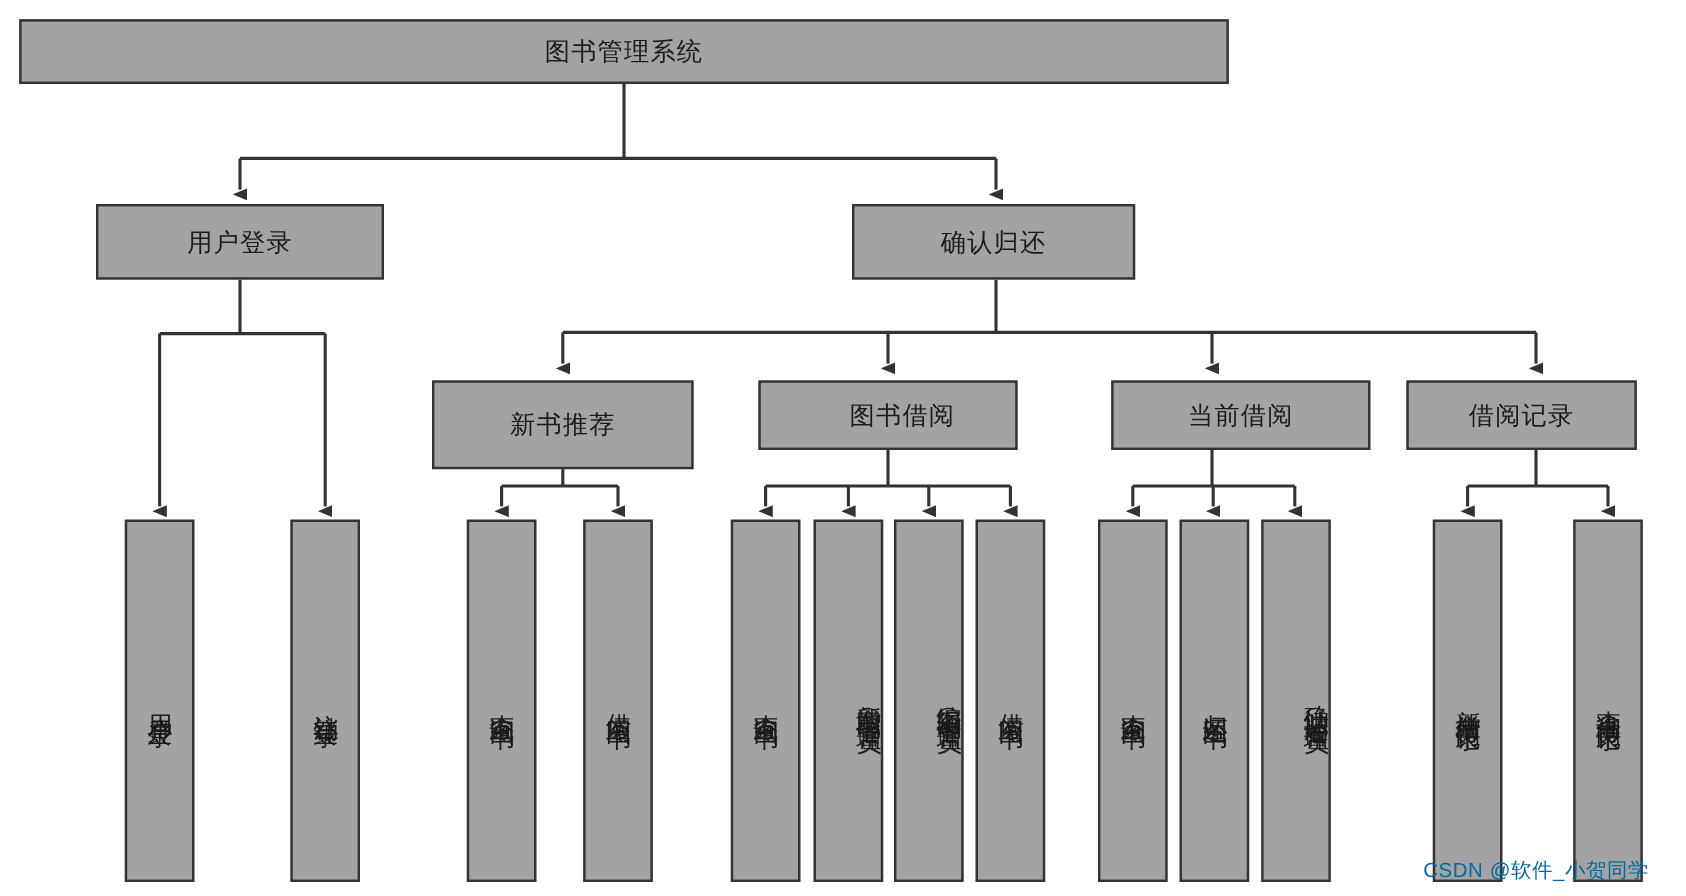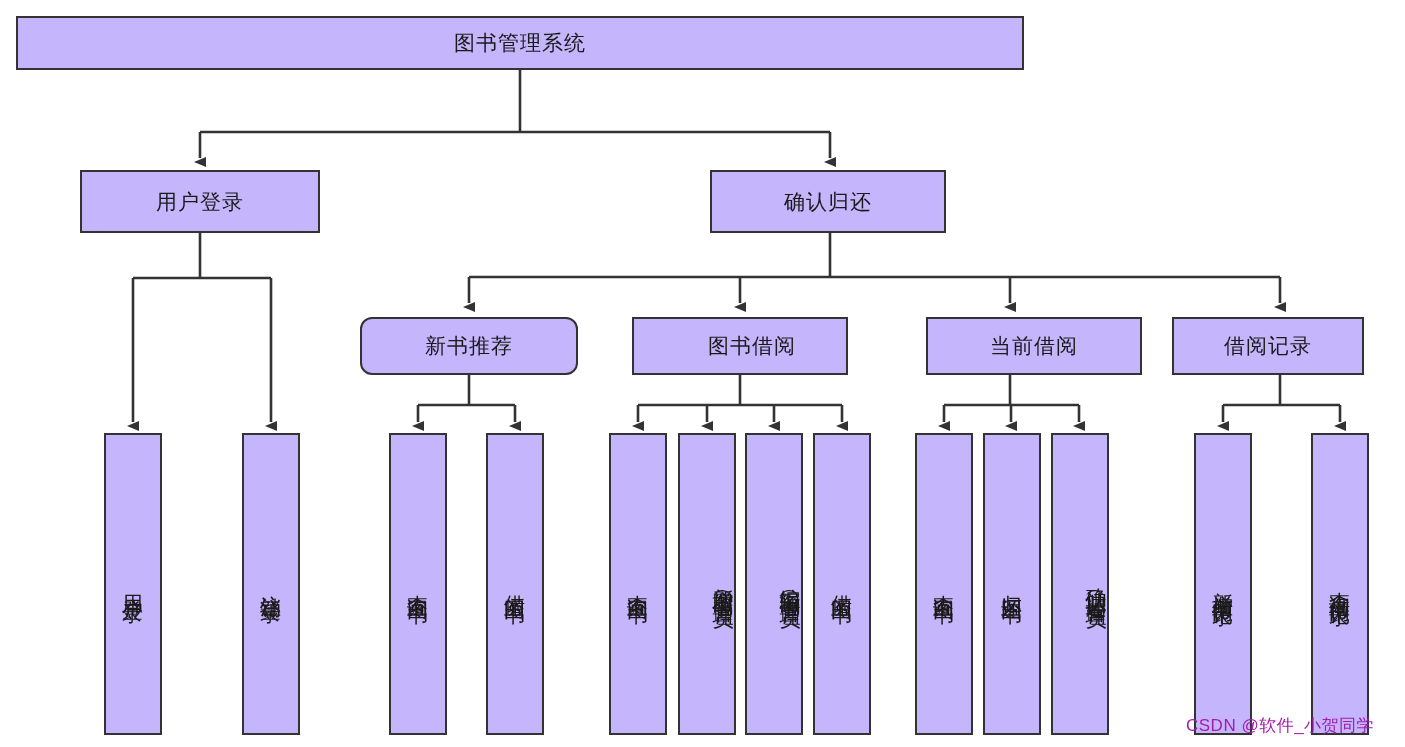--- a/index.html
+++ b/index.html
@@ -21,21 +21,21 @@
     position: absolute;
     left: 0;
     top: 0;
     width: 1405px;
     height: 747px;
   }
   .node {
     position: absolute;
     box-sizing: border-box;
     border: 2px solid #333333;
-    background: #c4b5fd;
+    background: #a3a3a3;
     display: flex;
     align-items: center;
     justify-content: center;
     color: #1a1a1a;
     text-align: right;
     z-index: 2;
   }
   .node.h {
     font-size: 21px;
     letter-spacing: 1px;
@@ -49,21 +49,21 @@
     padding: 6px 0;
     align-items: flex-start;
     justify-content: center;
   }
   .node.v.mid {
     align-items: center;
   }
   .watermark {
     position: absolute;
     font-size: 17px;
-    color: #a21caf;
+    color: #0369a1;
     letter-spacing: 0.5px;
     white-space: nowrap;
     z-index: 3;
   }
 </style>
 </head>
 <body>
 
 <div id="canvas">
 
@@ -121,21 +121,21 @@
     <span>图书管理系统</span>
   </div>
 
   <div class="node h" style="left:80px; top:170px; width:240px; height:63px;">
     <span>用户登录</span>
   </div>
   <div class="node h" style="left:710px; top:170px; width:236px; height:63px;">
     <span>确认归还</span>
   </div>
 
-  <div class="node h" style="left:360px; top:317px; width:218px; height:58px;border-radius:12px;">
+  <div class="node h" style="left:360px; top:317px; width:218px; height:74px;">
     <span>新书推荐</span>
   </div>
   <div class="node h" style="left:632px; top:317px; width:216px; height:58px;padding-left:24px;">
     <span>图书借阅</span>
   </div>
   <div class="node h" style="left:902px; top:317px; width:216px; height:58px;margin-left:24px;">
     <span>当前借阅</span>
   </div>
   <div class="node h" style="left:1172px; top:317px; width:192px; height:58px;">
     <span>借阅记录</span>

